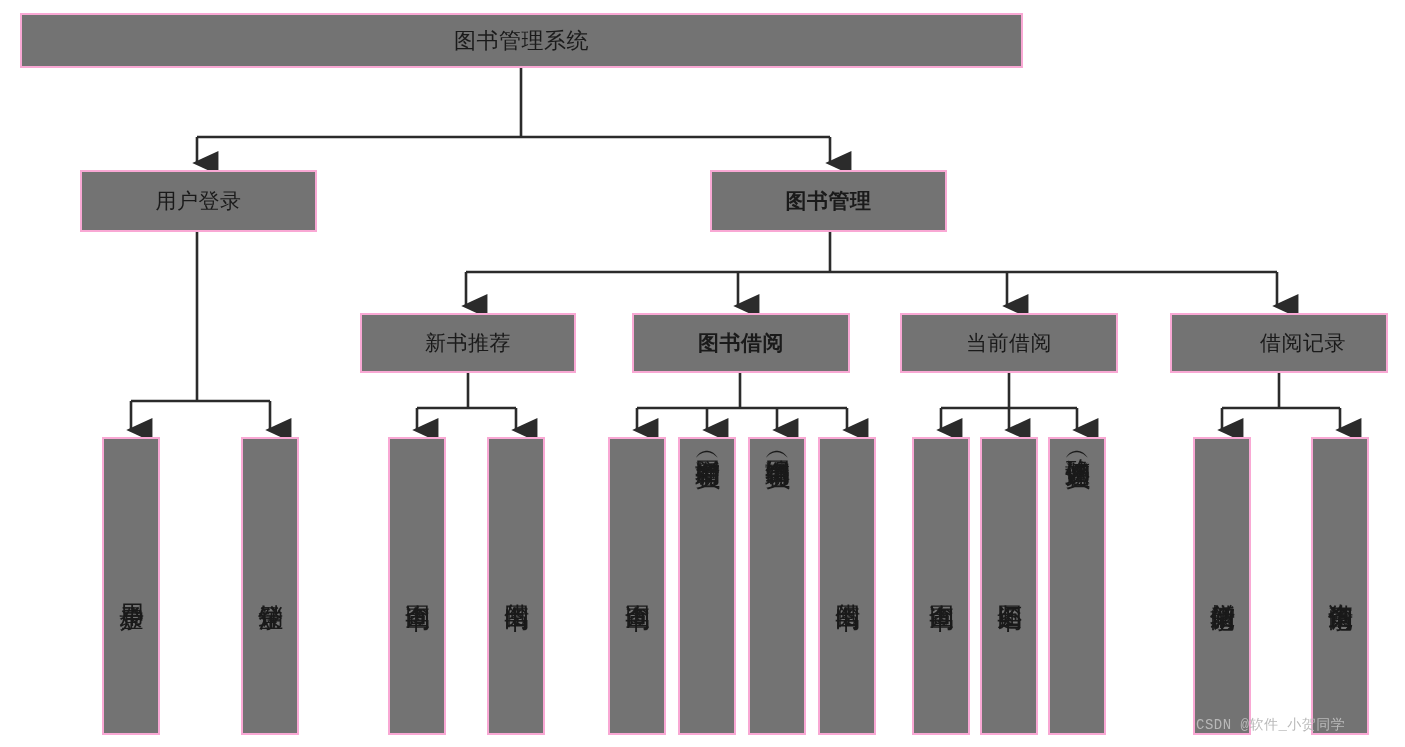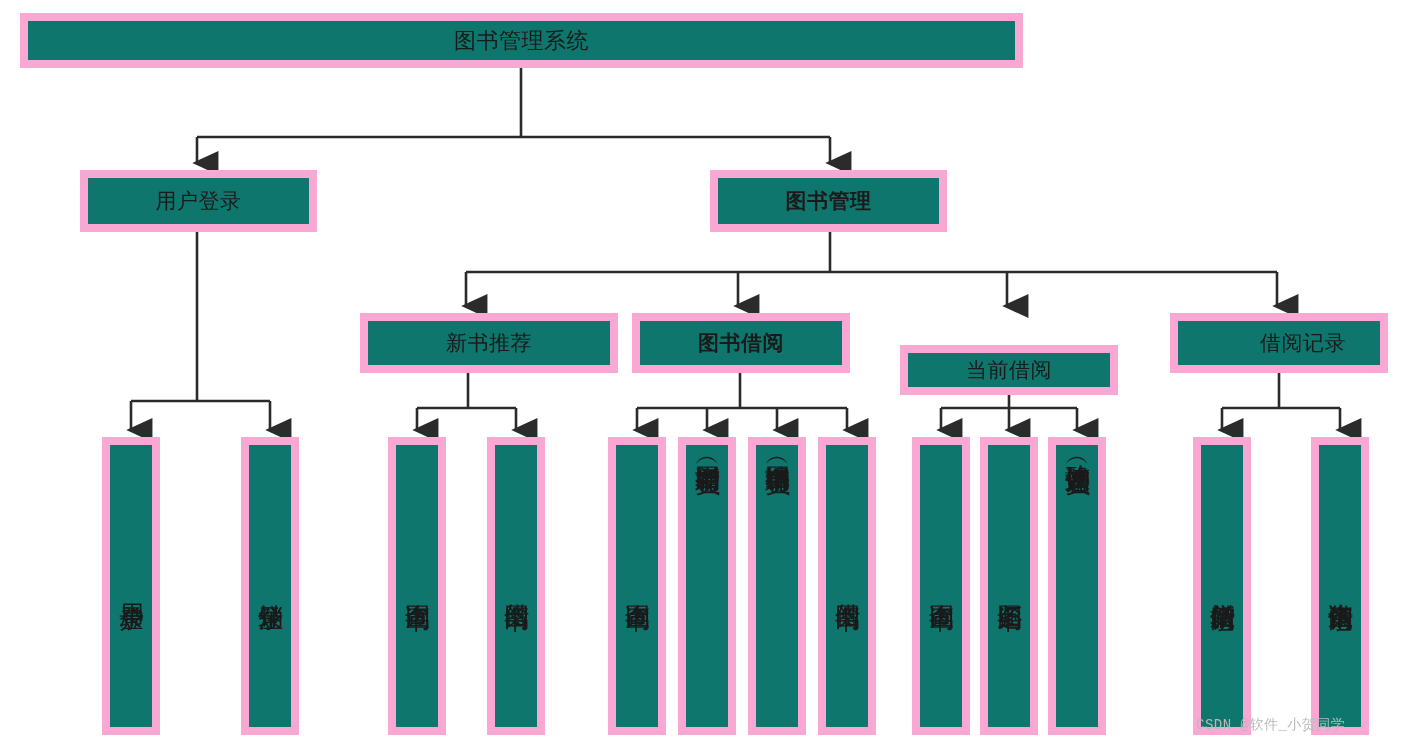--- a/index.html
+++ b/index.html
@@ -22,22 +22,22 @@
     position: absolute;
     left: 0;
     top: 0;
     width: 1405px;
     height: 747px;
     pointer-events: none;
   }
   .node {
     position: absolute;
     box-sizing: border-box;
-    background: #0f766e;
-    border: 8px solid #f9a8d4;
+    background: #737373;
+    border: 2px solid #f9a8d4;
     display: flex;
     align-items: center;
     justify-content: center;
     color: #1a1a1a;
     z-index: 2;
   }
   .node .label {
     display: block;
     line-height: 1.18;
     letter-spacing: 0.5px;
@@ -145,29 +145,29 @@
   </div>
 
   <div class="node horiz" style="left:80px; top:170px; width:237px; height:62px;">
     <span class="label">用户登录</span>
   </div>
 
   <div class="node horiz" style="left:710px; top:170px; width:237px; height:62px;font-weight:bold;">
     <span class="label">图书管理</span>
   </div>
 
-  <div class="node horiz" style="left:360px; top:313px; width:258px; height:60px;">
+  <div class="node horiz" style="left:360px; top:313px; width:216px; height:60px;">
     <span class="label">新书推荐</span>
   </div>
 
   <div class="node horiz" style="left:632px; top:313px; width:218px; height:60px;font-weight:bold;">
     <span class="label">图书借阅</span>
   </div>
 
-  <div class="node horiz" style="left:900px; top:313px; width:218px; height:50px;margin-top:32px;">
+  <div class="node horiz" style="left:900px; top:313px; width:218px; height:60px;">
     <span class="label">当前借阅</span>
   </div>
 
   <div class="node horiz" style="left:1170px; top:313px; width:218px; height:60px;padding-left:48px;">
     <span class="label">借阅记录</span>
   </div>
 
   <div class="node vert center" style="left:102px; top:437px; width:58px; height:298px;">
     <span class="label">用户登录</span>
   </div>

